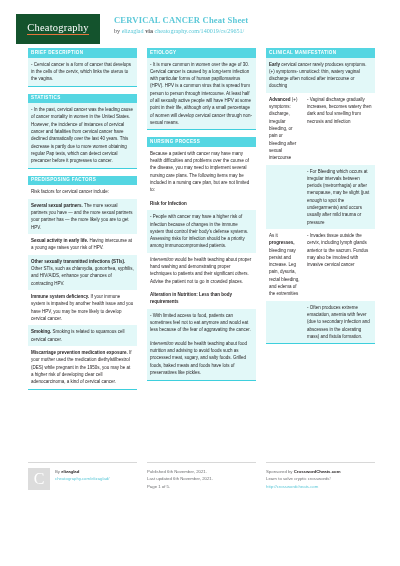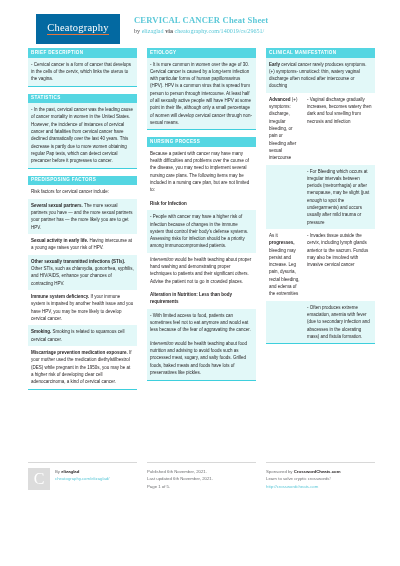--- a/index.html
+++ b/index.html
@@ -6,21 +6,21 @@
   body{
     width:400px;height:566px;background:#ffffff;
     font-family:"Liberation Sans", sans-serif;
     color:#231f20;overflow:hidden;
   }
   .page{position:relative;width:400px;height:566px;box-sizing:border-box;padding:0;}
 
   
   .header{display:flex;align-items:flex-start;padding:14px 0 0 0;height:44px;box-sizing:border-box;}
   .logo-box{
-    width:84px;height:30px;margin-left:36px;background:#0369a1;
+    width:84px;height:30px;margin-left:16px;background:#14532d;
     display:flex;align-items:center;justify-content:center;flex:0 0 auto;
   }
   .logo-text{
     color:#ffffff;font-family:"Liberation Serif", serif;font-size:10.5px;
     letter-spacing:.2px;border-bottom:1.4px solid #e8753b;padding-bottom:1px;line-height:1;
   }
   .title-wrap{margin-left:14px;padding-top:1px;}
   .sheet-title{
     color:#5bc8d8;font-family:"Liberation Serif", serif;font-size:8.6px;
     font-weight:bold;line-height:1.25;letter-spacing:.15px;

